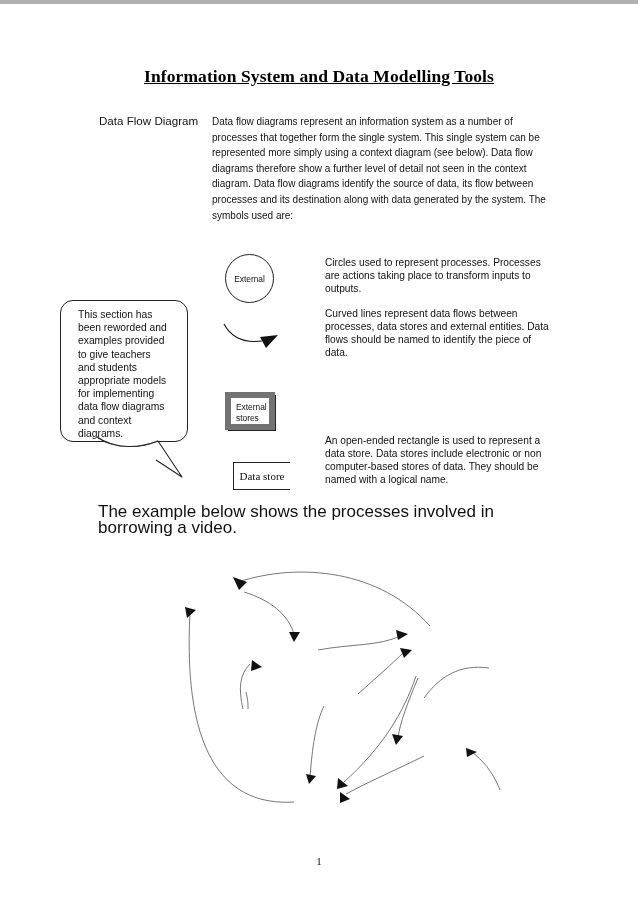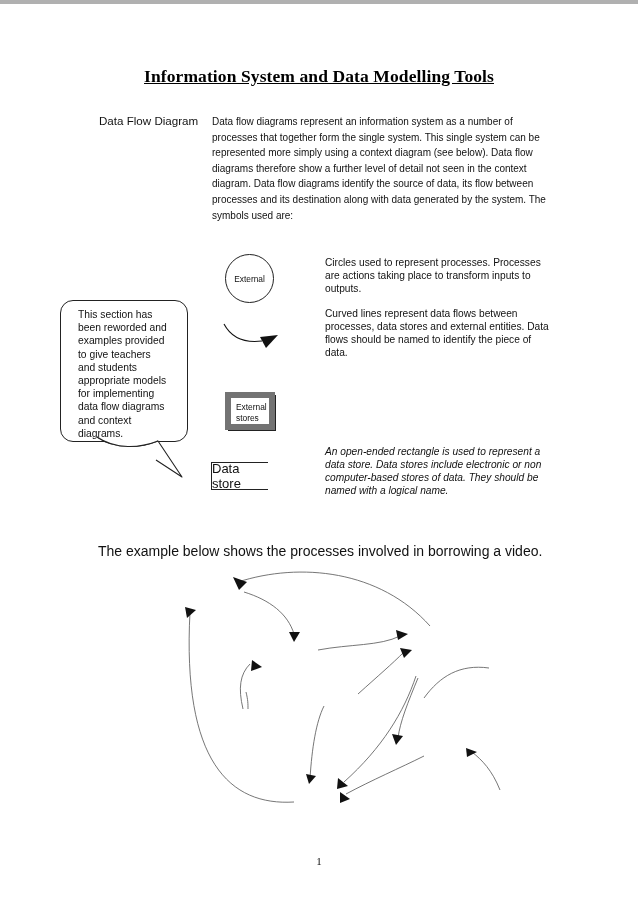--- a/index.html
+++ b/index.html
@@ -14,42 +14,42 @@
     font-family:"Liberation Serif",serif;font-weight:bold;font-size:17.5px;
     color:#000;text-decoration:underline;letter-spacing:.1px;
   }
   .lbl-dfd{
     position:absolute;left:99px;top:110px;font-weight:normal;font-size:11.6px;color:#111;
   }
   .para{
     position:absolute;font-size:10px;line-height:15.6px;color:#111;
   }
   #intro{left:212px;top:110px;width:340px;}
-  #example{left:98px;top:540px;width:460px;font-size:14px;}
+  #example{left:98px;top:500px;width:460px;font-size:17px;}
   .legend-txt{position:absolute;left:325px;font-size:10.2px;line-height:13.1px;color:#111;width:228px;}
   #lg1{top:252px;}
   #lg2{top:303px;}
   #lg3{top:367px;}
-  #lg4{top:441px;font-style:italic;}
+  #lg4{top:430px;}
 
   .sym-process{
     position:absolute;left:225px;top:250px;width:47px;height:47px;border:1px solid #222;
     border-radius:50%;display:flex;align-items:center;justify-content:center;
     font-size:8.4px;color:#111;
   }
   .sym-ext{
     position:absolute;left:225px;top:388px;width:50px;height:38px;
     border:6px solid #737373;box-shadow:2px 2px 0 -1px #222, 3px 3px 0 -1px #fff;
     font-size:8.4px;color:#111;padding:4px 0 0 5px;box-sizing:border-box;line-height:10.5px;
   }
   .sym-ext span{display:block;}
   .sym-ds{
-    position:absolute;left:211px;top:458px;width:56px;height:26px;
+    position:absolute;left:233px;top:458px;width:56px;height:26px;
     border:1px solid #222;border-right:none;
-    font-size:13px;color:#111;display:flex;align-items:center;justify-content:center;
+    font-size:11px;color:#111;display:flex;align-items:center;justify-content:center;font-family:Liberation Serif, serif;
   }
   .sym-arrow{position:absolute;left:222px;top:318px;}
 
   .bubble{
     position:absolute;left:60px;top:296px;width:128px;height:142px;
     border:1px solid #222;border-radius:13px;background:#fff;
     font-size:10.3px;line-height:13.2px;color:#111;padding:7px 17px;box-sizing:border-box;
   }
   .bubble-tail{position:absolute;left:96px;top:432px;}
 

